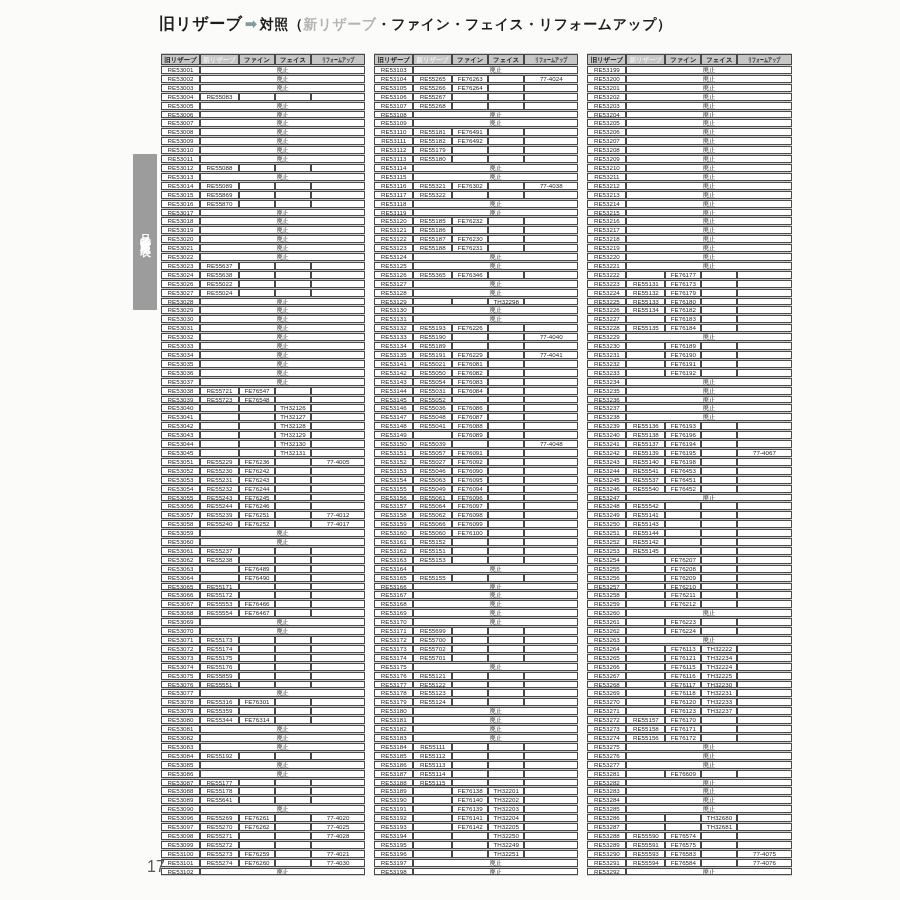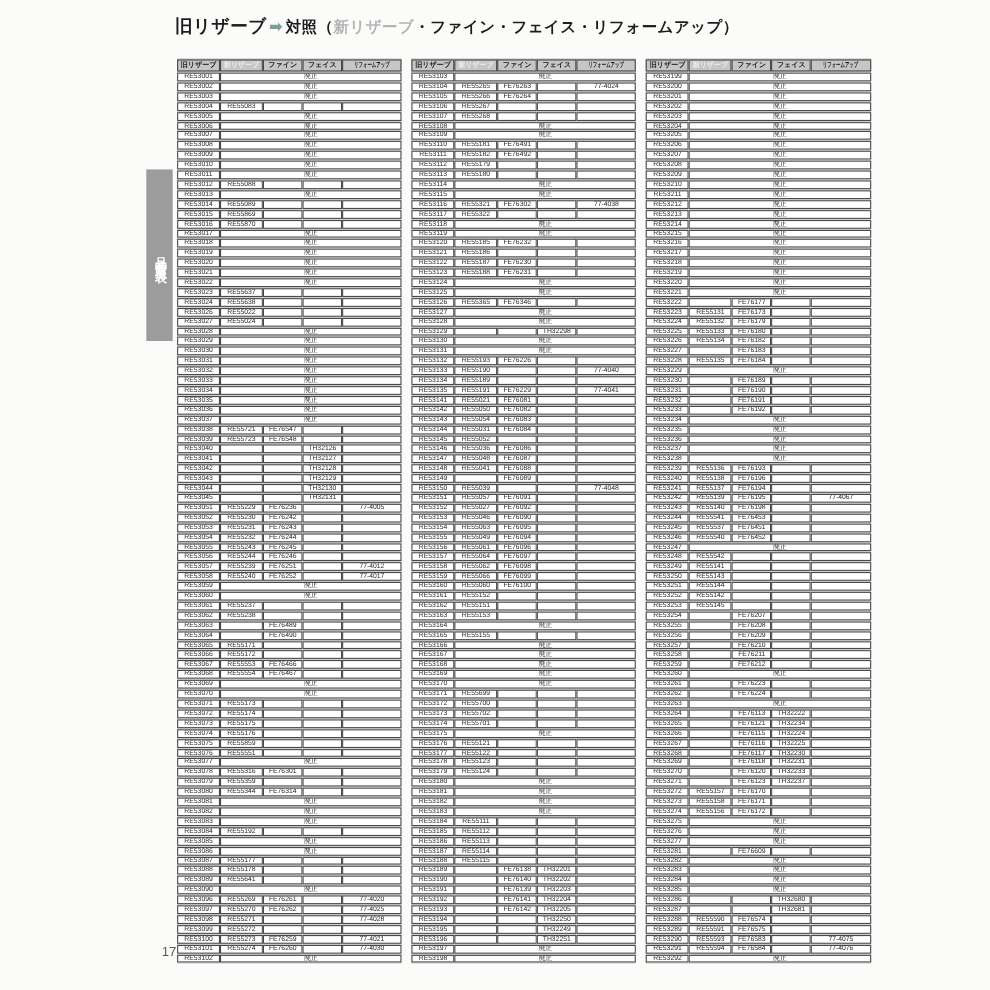--- a/index.html
+++ b/index.html
@@ -19,21 +19,21 @@
   table.ptable{border-collapse:separate;border-spacing:0 1px;background:#cfcfcf;table-layout:fixed;}
   table.ptable th{background:#c6c6c6;border:1px solid #474747;font-size:6.4px;font-weight:bold;color:#1c1c1c;
     height:9px;line-height:9px;padding:0;text-align:center;overflow:hidden;white-space:nowrap;}
   table.ptable th.th-new{color:#ededed;}
   table.ptable th .squish{display:inline-block;transform:scaleX(0.62);transform-origin:center;white-space:nowrap;}
   table.ptable td{background:#fff;border:1px solid #4a4a4a;padding:0 1px;height:5.8px;line-height:5.9px;
     font-size:6.2px;color:#2a2a2a;text-align:center;overflow:hidden;white-space:nowrap;}
   td.c-new{color:#b4b4b4;}
   td.c-disc{text-align:center;color:#333;font-size:6px;}
 
-  .page-number{position:absolute;left:147px;top:858px;font-size:12px;color:#5a5a5a;}
+  .page-number{position:absolute;left:147px;top:858px;font-size:16px;color:#5a5a5a;}
 </style>
 </head>
 <body>
 
 <div class="page">
   <div class="side-tab">品番対照表</div>
 
   <div class="title">
     <span>旧リザーブ</span><span class="arrow">➡</span><span class="paren"><span>対照（</span><span class="gray">新リザーブ</span><span>・ファイン・フェイス・リフォームアップ）</span></span>
   </div>

